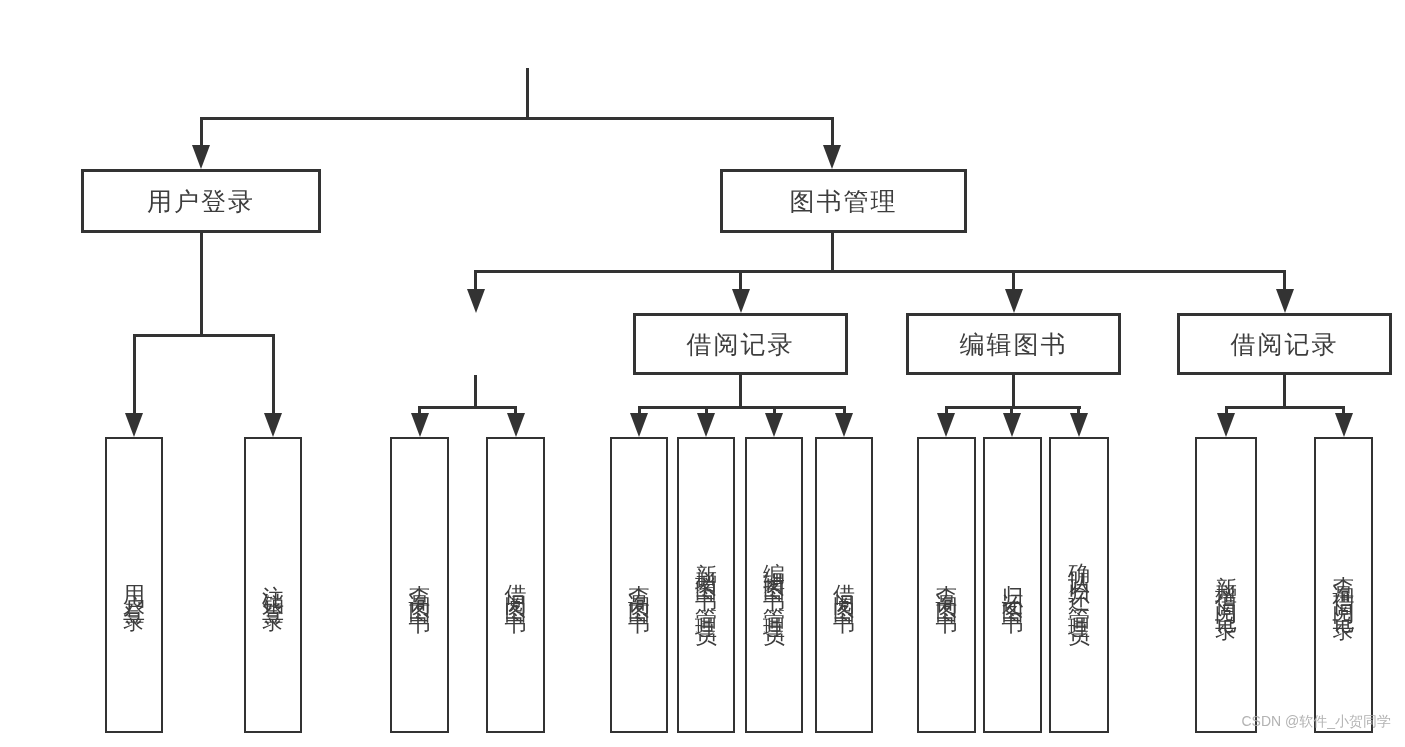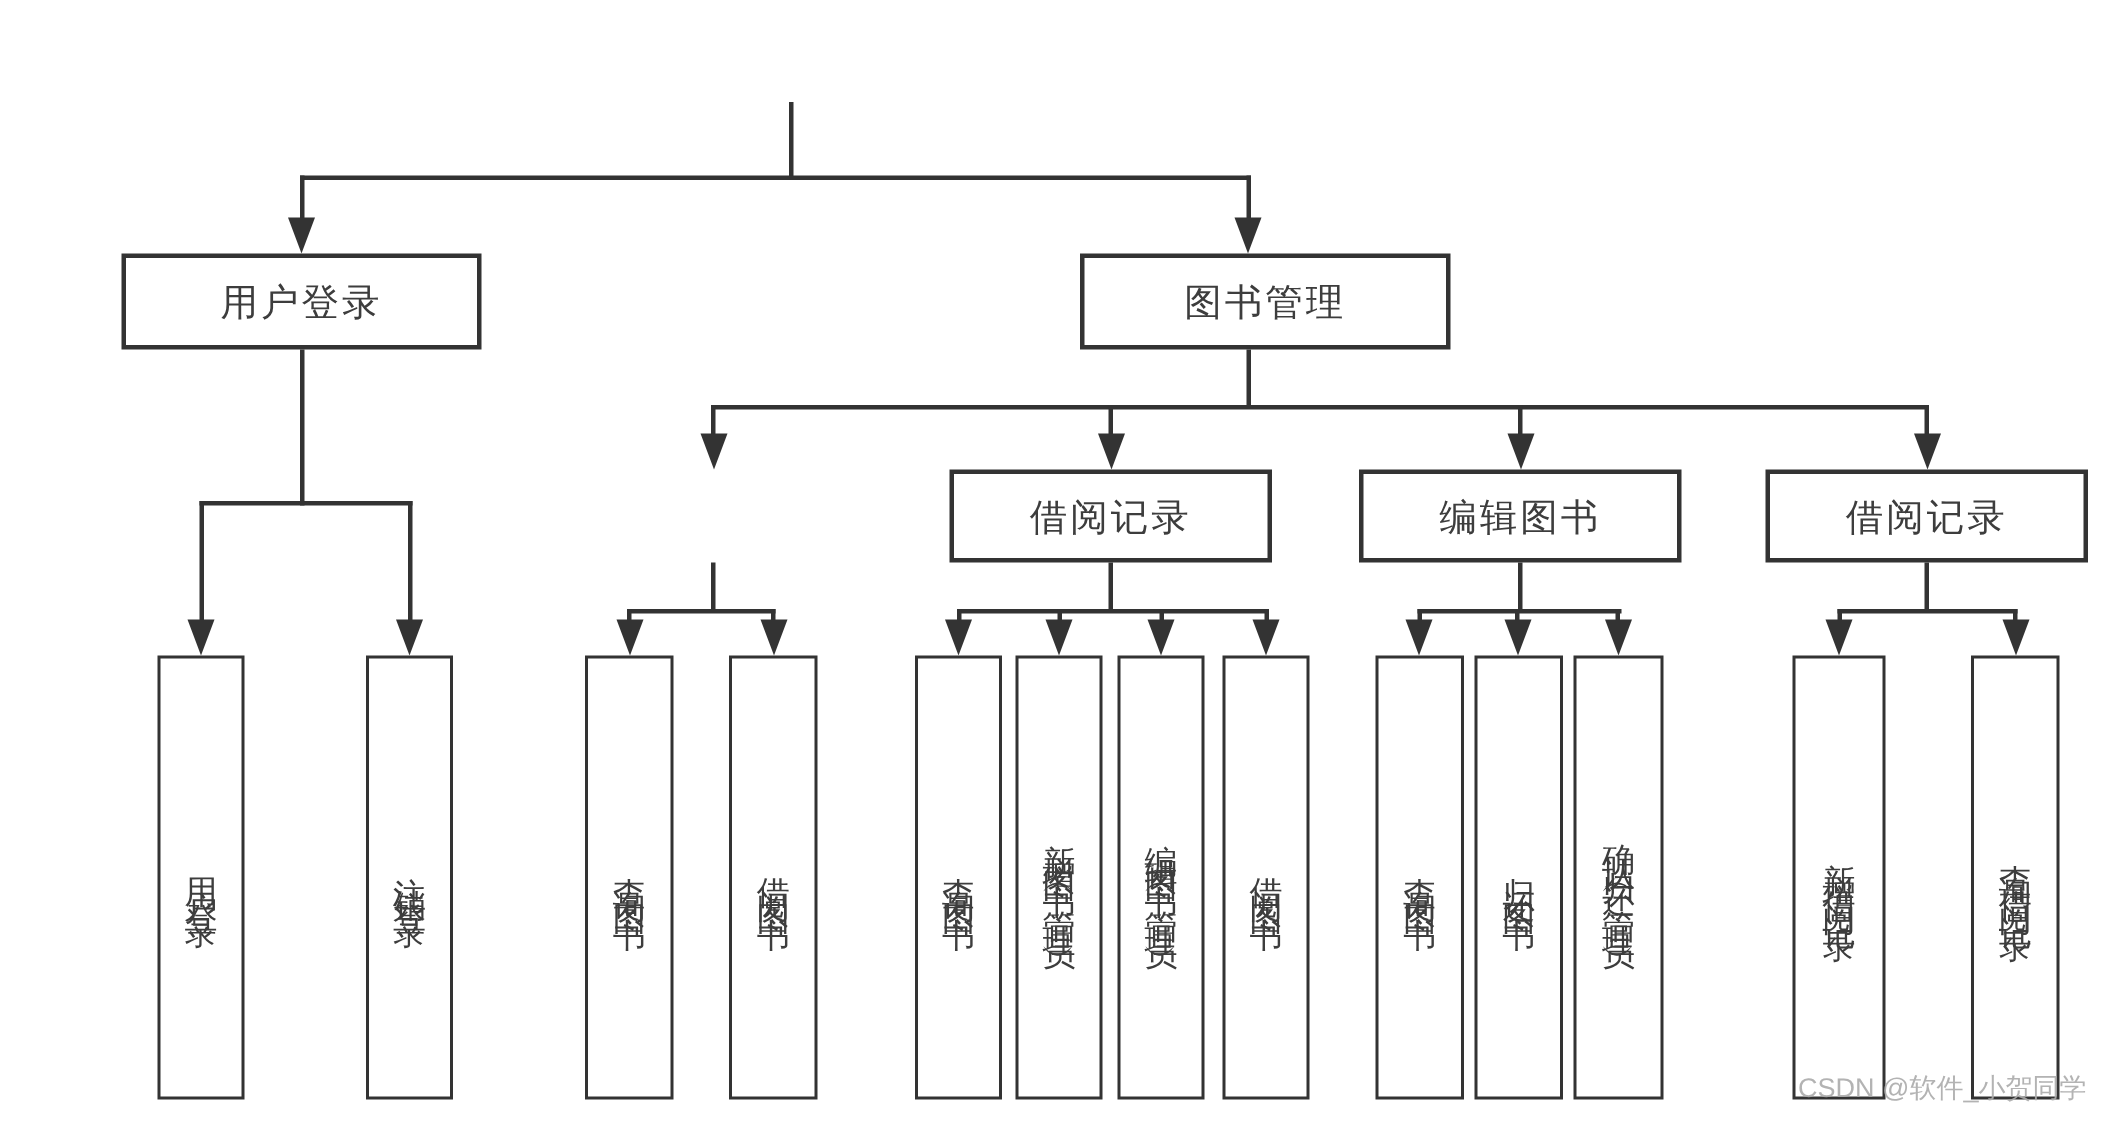--- a/index.html
+++ b/index.html
@@ -21,21 +21,21 @@
     font-size:22px;letter-spacing:9px;line-height:1;color:#3d3d3d;
   }
   .ln{position:absolute;background:#333333;}
   .ar{
     position:absolute;width:0;height:0;
     border-left:9px solid transparent;border-right:9px solid transparent;
     border-top:24px solid #333333;
   }
   .watermark{
     position:absolute;top:713px;right:14px;z-index:10;
-    font-size:18px;color:#ababab;opacity:.9;letter-spacing:0;
+    font-size:14px;color:#ababab;opacity:.9;letter-spacing:0;
   }
 </style>
 </head>
 <body>
 
 <div class="canvas">
 
 
   <div class="box lvl" style="left:81px;top:169px;width:240px;height:64px">用户登录</div>
   <div class="box lvl" style="left:720px;top:169px;width:247px;height:64px">图书管理</div>

